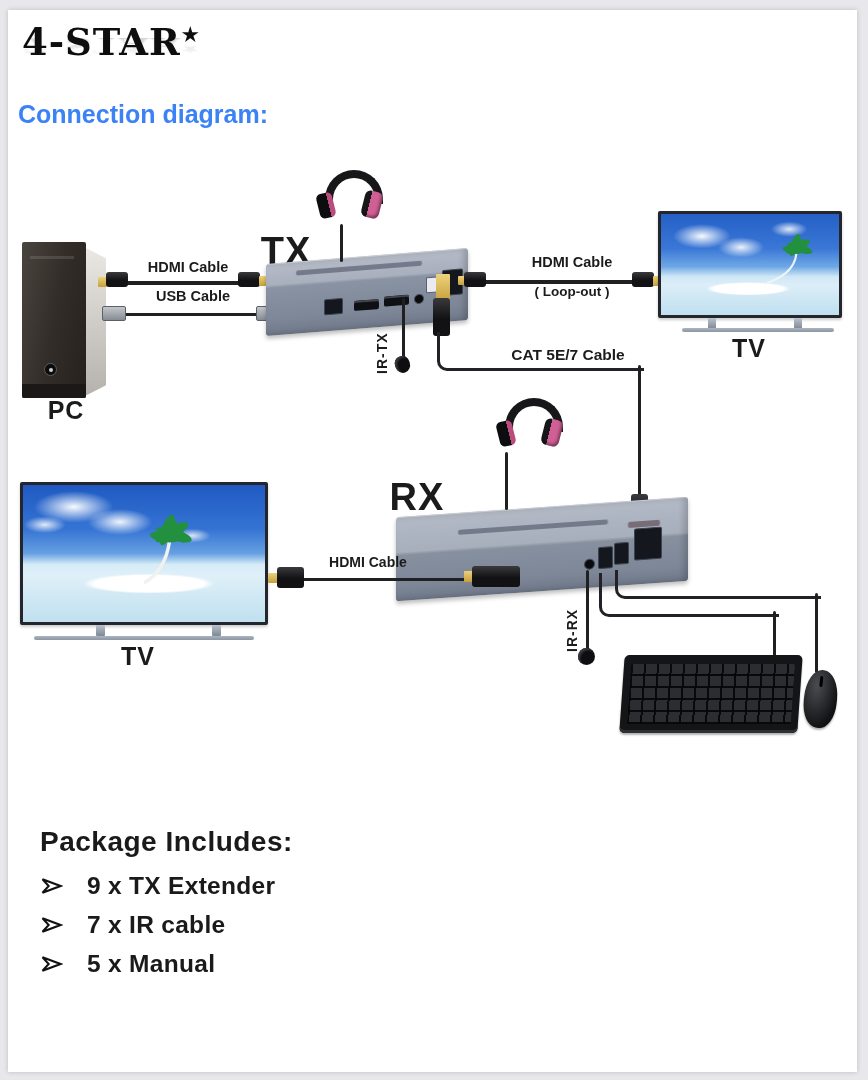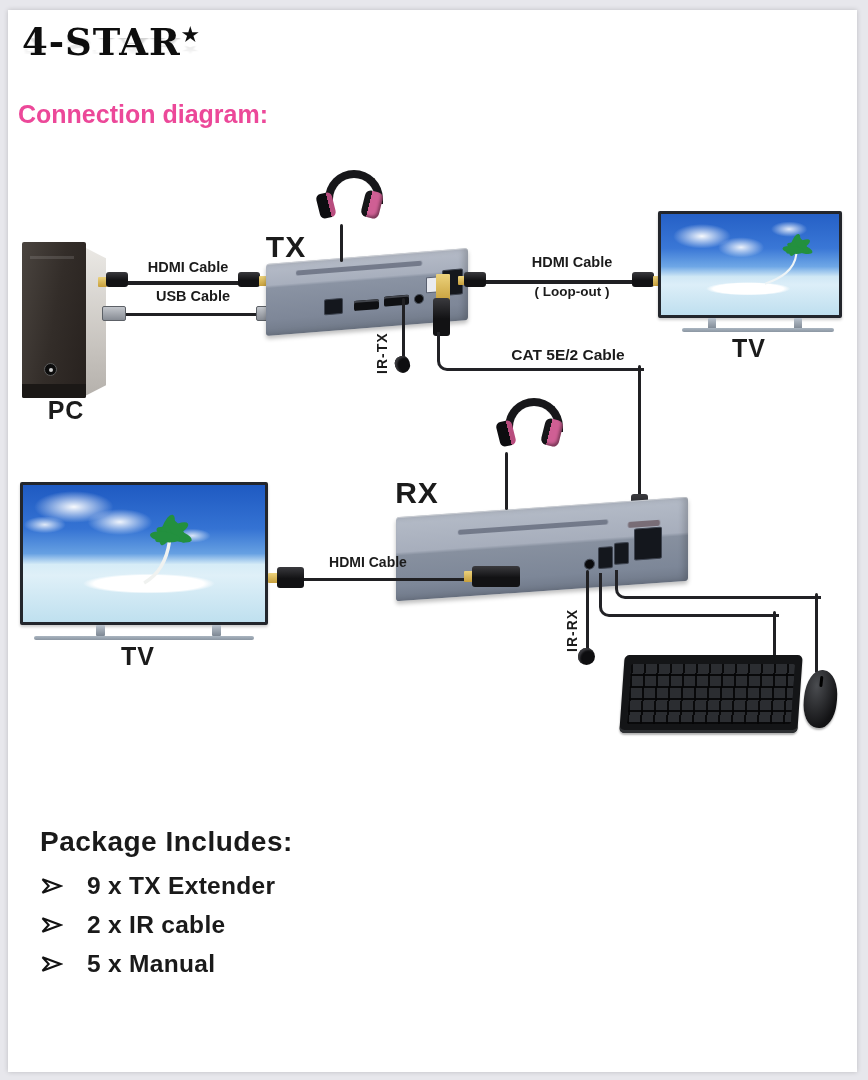--- a/index.html
+++ b/index.html
@@ -21,26 +21,26 @@
   }
   .logo .star{font-size:19px;vertical-align:14px;margin-left:1px;}
   .logo-reflect{
     left:14px;top:49px;font-family:"DejaVu Serif",serif;font-weight:bold;
     font-size:37px;letter-spacing:1px;color:#0e0e0e;white-space:nowrap;
     transform:scaleY(-0.6);transform-origin:top;opacity:.22;filter:blur(1px);
     -webkit-mask-image:linear-gradient(180deg,transparent 10%,#000 95%);
     mask-image:linear-gradient(180deg,transparent 10%,#000 95%);
   }
   .logo-reflect .star{font-size:19px;vertical-align:14px;margin-left:1px;}
-  .section-title{left:10px;top:90px;font-size:25px;font-weight:bold;color:#ec4899;}
+  .section-title{left:10px;top:90px;font-size:25px;font-weight:bold;color:#3b82f6;}
 
   
   .lbl{font-weight:bold;color:#1b1b1b;text-align:center;}
   .lbl-cable{font-size:14.5px;}
-  .lbl-dev{font-size:30px;letter-spacing:1px;}
+  .lbl-dev{font-size:38px;letter-spacing:1px;}
   .lbl-thing{font-size:25px;letter-spacing:1px;}
   .lbl-vert{
     font-size:14px;font-weight:bold;writing-mode:vertical-rl;
     transform:rotate(180deg);letter-spacing:1px;color:#1b1b1b;
   }
 
   
   .wire{background:#202023;border-radius:2px;}
   .bendA{background:transparent;border-left:3.5px solid #222226;border-bottom:3.5px solid #222226;border-bottom-left-radius:10px;}
   .hdmi-body{background:linear-gradient(180deg,#3a3a3e,#121214 55%);border-radius:3px;}
@@ -200,21 +200,21 @@
   <div class="abs tv-leg" style="left:700px;top:308px;width:8px;height:11px;"></div>
   <div class="abs tv-leg" style="left:786px;top:308px;width:8px;height:11px;"></div>
   <div class="abs tv-base" style="left:674px;top:318px;width:152px;height:4px;"></div>
   <div class="abs lbl lbl-thing" style="left:696px;top:324px;width:90px;">TV</div>
 
   <div class="abs gold" style="left:428px;top:264px;width:14px;height:28px;"></div>
   <div class="abs hdmi-body" style="left:425px;top:288px;width:17px;height:38px;"></div>
   <div class="abs bendA" style="left:429px;top:322px;width:204px;height:36px;"></div>
   <div class="abs wire" style="left:629.5px;top:355px;width:3.5px;height:132px;"></div>
   <div class="abs hdmi-body" style="left:623px;top:484px;width:17px;height:46px;"></div>
-  <div class="abs lbl lbl-cable" style="left:478px;top:336px;width:164px;font-size:15.5px;">CAT 5E/2 Cable</div>
+  <div class="abs lbl lbl-cable" style="left:478px;top:336px;width:164px;font-size:15.5px;">CAT 5E/7 Cable</div>
 
   <div class="abs wire" style="left:394px;top:288px;width:3px;height:60px;"></div>
   <div class="abs ir-head" style="left:387px;top:346px;width:15px;height:17px;transform:rotate(-18deg);"></div>
   <div class="abs lbl-vert" style="left:366px;top:306px;height:58px;">IR-TX</div>
 
   <div class="abs lbl lbl-dev" style="left:378px;top:466px;width:62px;">RX</div>
   <div class="abs devbox rx-box">
     <div class="top-print" style="left:62px;top:17px;width:150px;height:5px;"></div>
     <div class="top-print" style="left:232px;top:21px;width:32px;height:6px;background:rgba(70,40,45,.5);"></div>
     <div class="port port-jack" style="left:188px;top:55px;width:9px;height:9px;"></div>
@@ -276,21 +276,21 @@
       <li>
         <svg class="pkg-bullet" width="23" height="18" viewBox="0 0 20 16">
             <path d="M2 2 L18 8 L2 14 L7.5 8 Z" fill="#ffffff" stroke="#111" stroke-width="1.8" stroke-linejoin="miter"></path>
           </svg>
         <span>9 x TX Extender</span>
       </li>
       <li>
         <svg class="pkg-bullet" width="23" height="18" viewBox="0 0 20 16">
             <path d="M2 2 L18 8 L2 14 L7.5 8 Z" fill="#ffffff" stroke="#111" stroke-width="1.8" stroke-linejoin="miter"></path>
           </svg>
-        <span>2 x IR cable</span>
+        <span>7 x IR cable</span>
       </li>
       <li>
         <svg class="pkg-bullet" width="23" height="18" viewBox="0 0 20 16">
             <path d="M2 2 L18 8 L2 14 L7.5 8 Z" fill="#ffffff" stroke="#111" stroke-width="1.8" stroke-linejoin="miter"></path>
           </svg>
         <span>5 x Manual</span>
       </li>
     </ul>
   </div>
 

